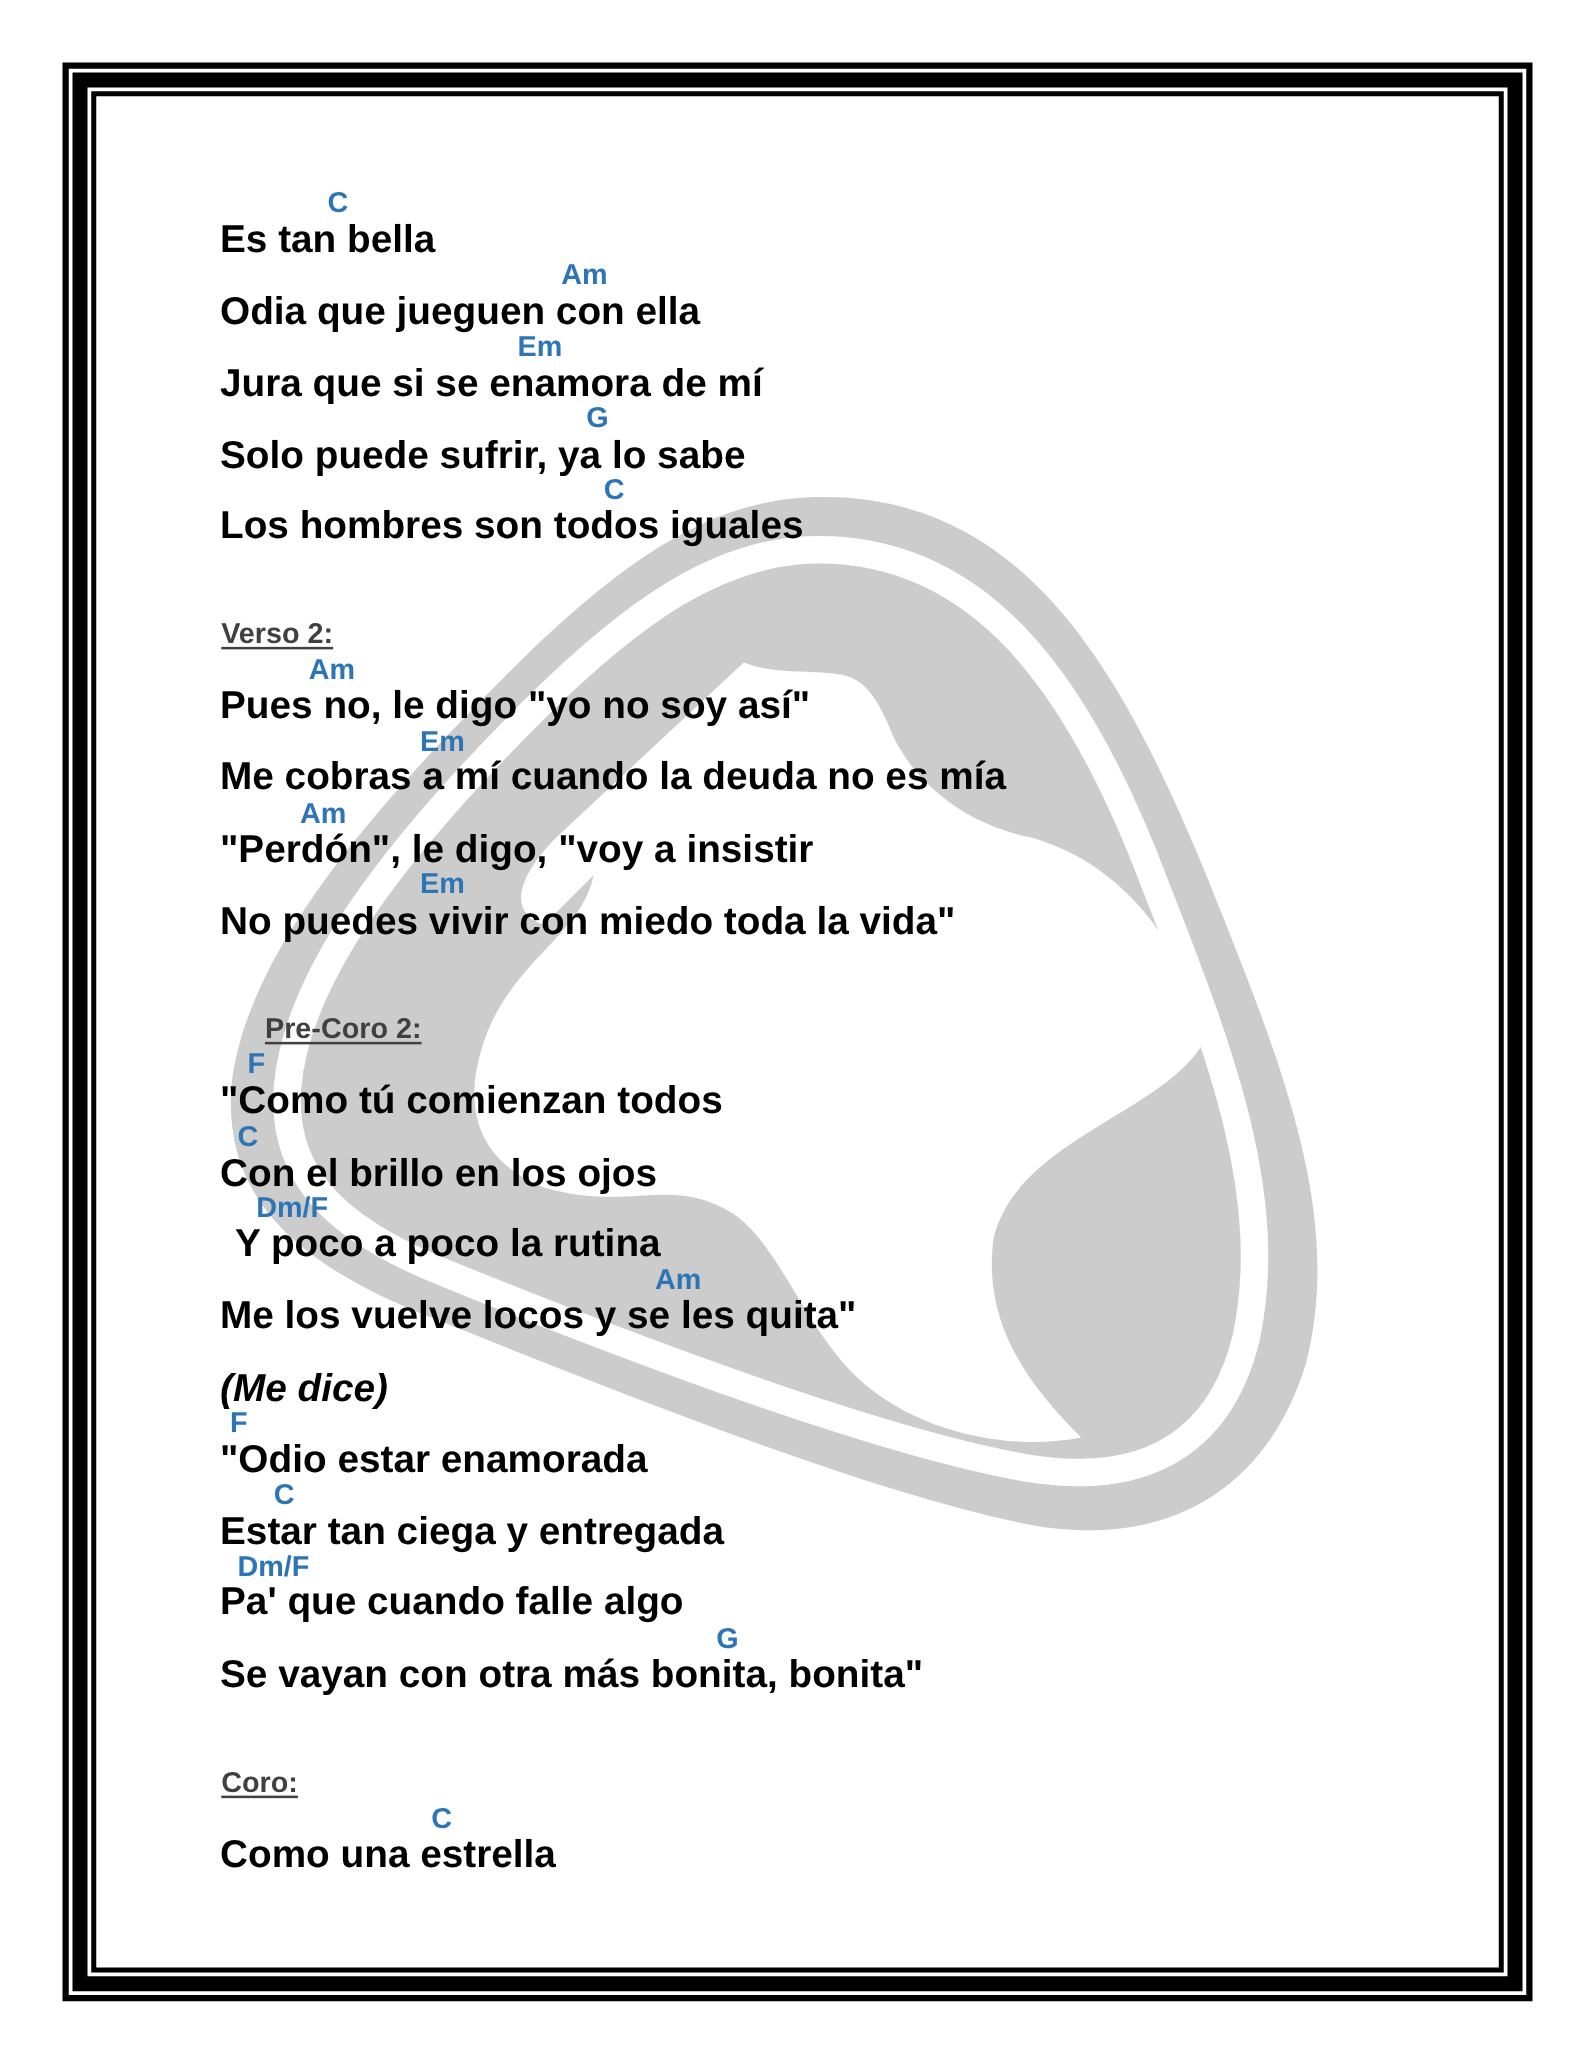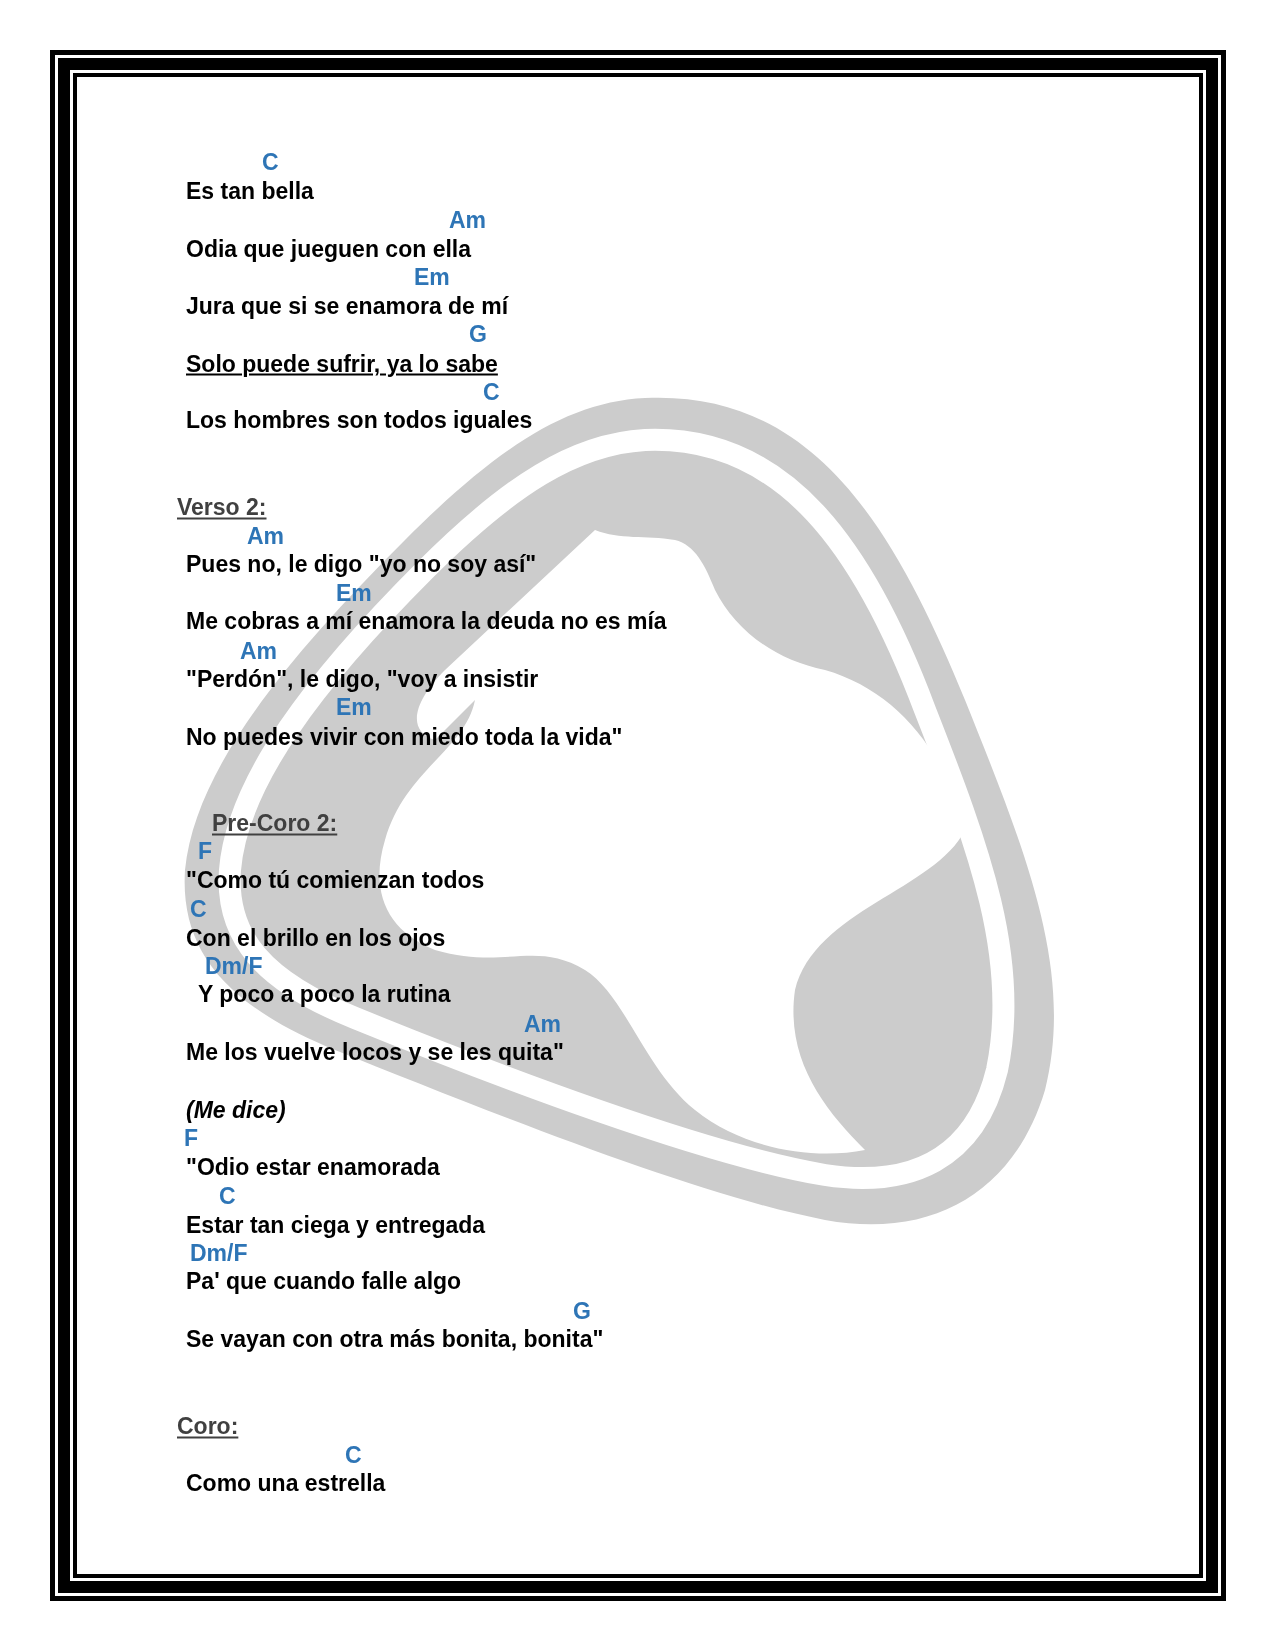--- a/index.html
+++ b/index.html
@@ -3,21 +3,21 @@
 <meta charset="utf-8">
 <style>
   html, body { margin: 0; padding: 0; background: #ffffff; }
   body { width: 1275px; height: 1650px; position: relative; overflow: hidden; font-family: "Liberation Sans", sans-serif; }
   .frame { position: absolute; box-sizing: border-box; border-style: solid; border-color: #000; }
   .f1 { left: 50px; top: 50px; width: 1176px; height: 1551px; border-width: 5px; }
   .f2 { left: 58px; top: 58px; width: 1160px; height: 1535px; border-width: 12px; }
   .f3 { left: 73px; top: 73px; width: 1130px; height: 1505px; border-width: 4px; }
   .watermark { position: absolute; left: 175px; top: 370px; width: 910px; height: 910px; }
   .line { position: absolute; white-space: pre; font-weight: bold; line-height: 1; }
-  .lyric { font-size: 23px; color: #000; left: 186px; transform: translateY(-50%); }
+  .lyric { font-size: 31px; color: #000; left: 176px; transform: translateY(-50%); }
   .chord { font-size: 23px; color: #2e75b6; transform: translateY(-50%); }
   .heading { font-size: 23px; color: #404040; left: 177px; text-decoration: underline; text-underline-offset: 3px; transform: translateY(-50%); }
 </style>
 </head>
 <body>
 
 <div class="frame f1"></div>
 <div class="frame f2"></div>
 <div class="frame f3"></div>
 
@@ -30,29 +30,29 @@
   <path d="M420,160 L270,300 C240,330 230,360 260,370 L300,330 C290,380 230,400 210,470 C195,520 210,560 260,580 C330,600 360,570 410,600 C450,625 470,700 520,740 C570,780 640,790 690,780 C650,740 610,690 620,620 C640,540 760,520 790,460 C770,380 720,320 650,300 C600,290 560,260 540,220 C530,195 520,175 500,170 C470,165 445,170 420,160 Z" fill="#ffffff"></path>
 </svg>
 
 <div class="line chord" style="left:262px; top:162px;">C</div>
 <div class="line lyric" style="top:191px;">Es tan bella</div>
 <div class="line chord" style="left:449px; top:220px;">Am</div>
 <div class="line lyric" style="top:249px;">Odia que jueguen con ella</div>
 <div class="line chord" style="left:414px; top:277px;">Em</div>
 <div class="line lyric" style="top:306px;">Jura que si se enamora de mí</div>
 <div class="line chord" style="left:469px; top:334px;">G</div>
-<div class="line lyric" style="top:364px;text-decoration:underline;">Solo puede sufrir, ya lo sabe</div>
+<div class="line lyric" style="top:364px;">Solo puede sufrir, ya lo sabe</div>
 <div class="line chord" style="left:483px; top:392px;">C</div>
 <div class="line lyric" style="top:420px;">Los hombres son todos iguales</div>
 
 <div class="line heading" style="top:507px;">Verso 2:</div>
 <div class="line chord" style="left:247px; top:536px;">Am</div>
 <div class="line lyric" style="top:564px;">Pues no, le digo "yo no soy así"</div>
 <div class="line chord" style="left:336px; top:593px;">Em</div>
-<div class="line lyric" style="top:621px;">Me cobras a mí enamora la deuda no es mía</div>
+<div class="line lyric" style="top:621px;">Me cobras a mí cuando la deuda no es mía</div>
 <div class="line chord" style="left:240px; top:651px;">Am</div>
 <div class="line lyric" style="top:679px;">"Perdón", le digo, "voy a insistir</div>
 <div class="line chord" style="left:336px; top:707px;">Em</div>
 <div class="line lyric" style="top:737px;">No puedes vivir con miedo toda la vida"</div>
 
 <div class="line heading" style="top:823px;margin-left:35px;">Pre-Coro 2:</div>
 <div class="line chord" style="left:198px; top:851px;">F</div>
 <div class="line lyric" style="top:880px;">"Como tú comienzan todos</div>
 <div class="line chord" style="left:190px; top:909px;">C</div>
 <div class="line lyric" style="top:938px;">Con el brillo en los ojos</div>

